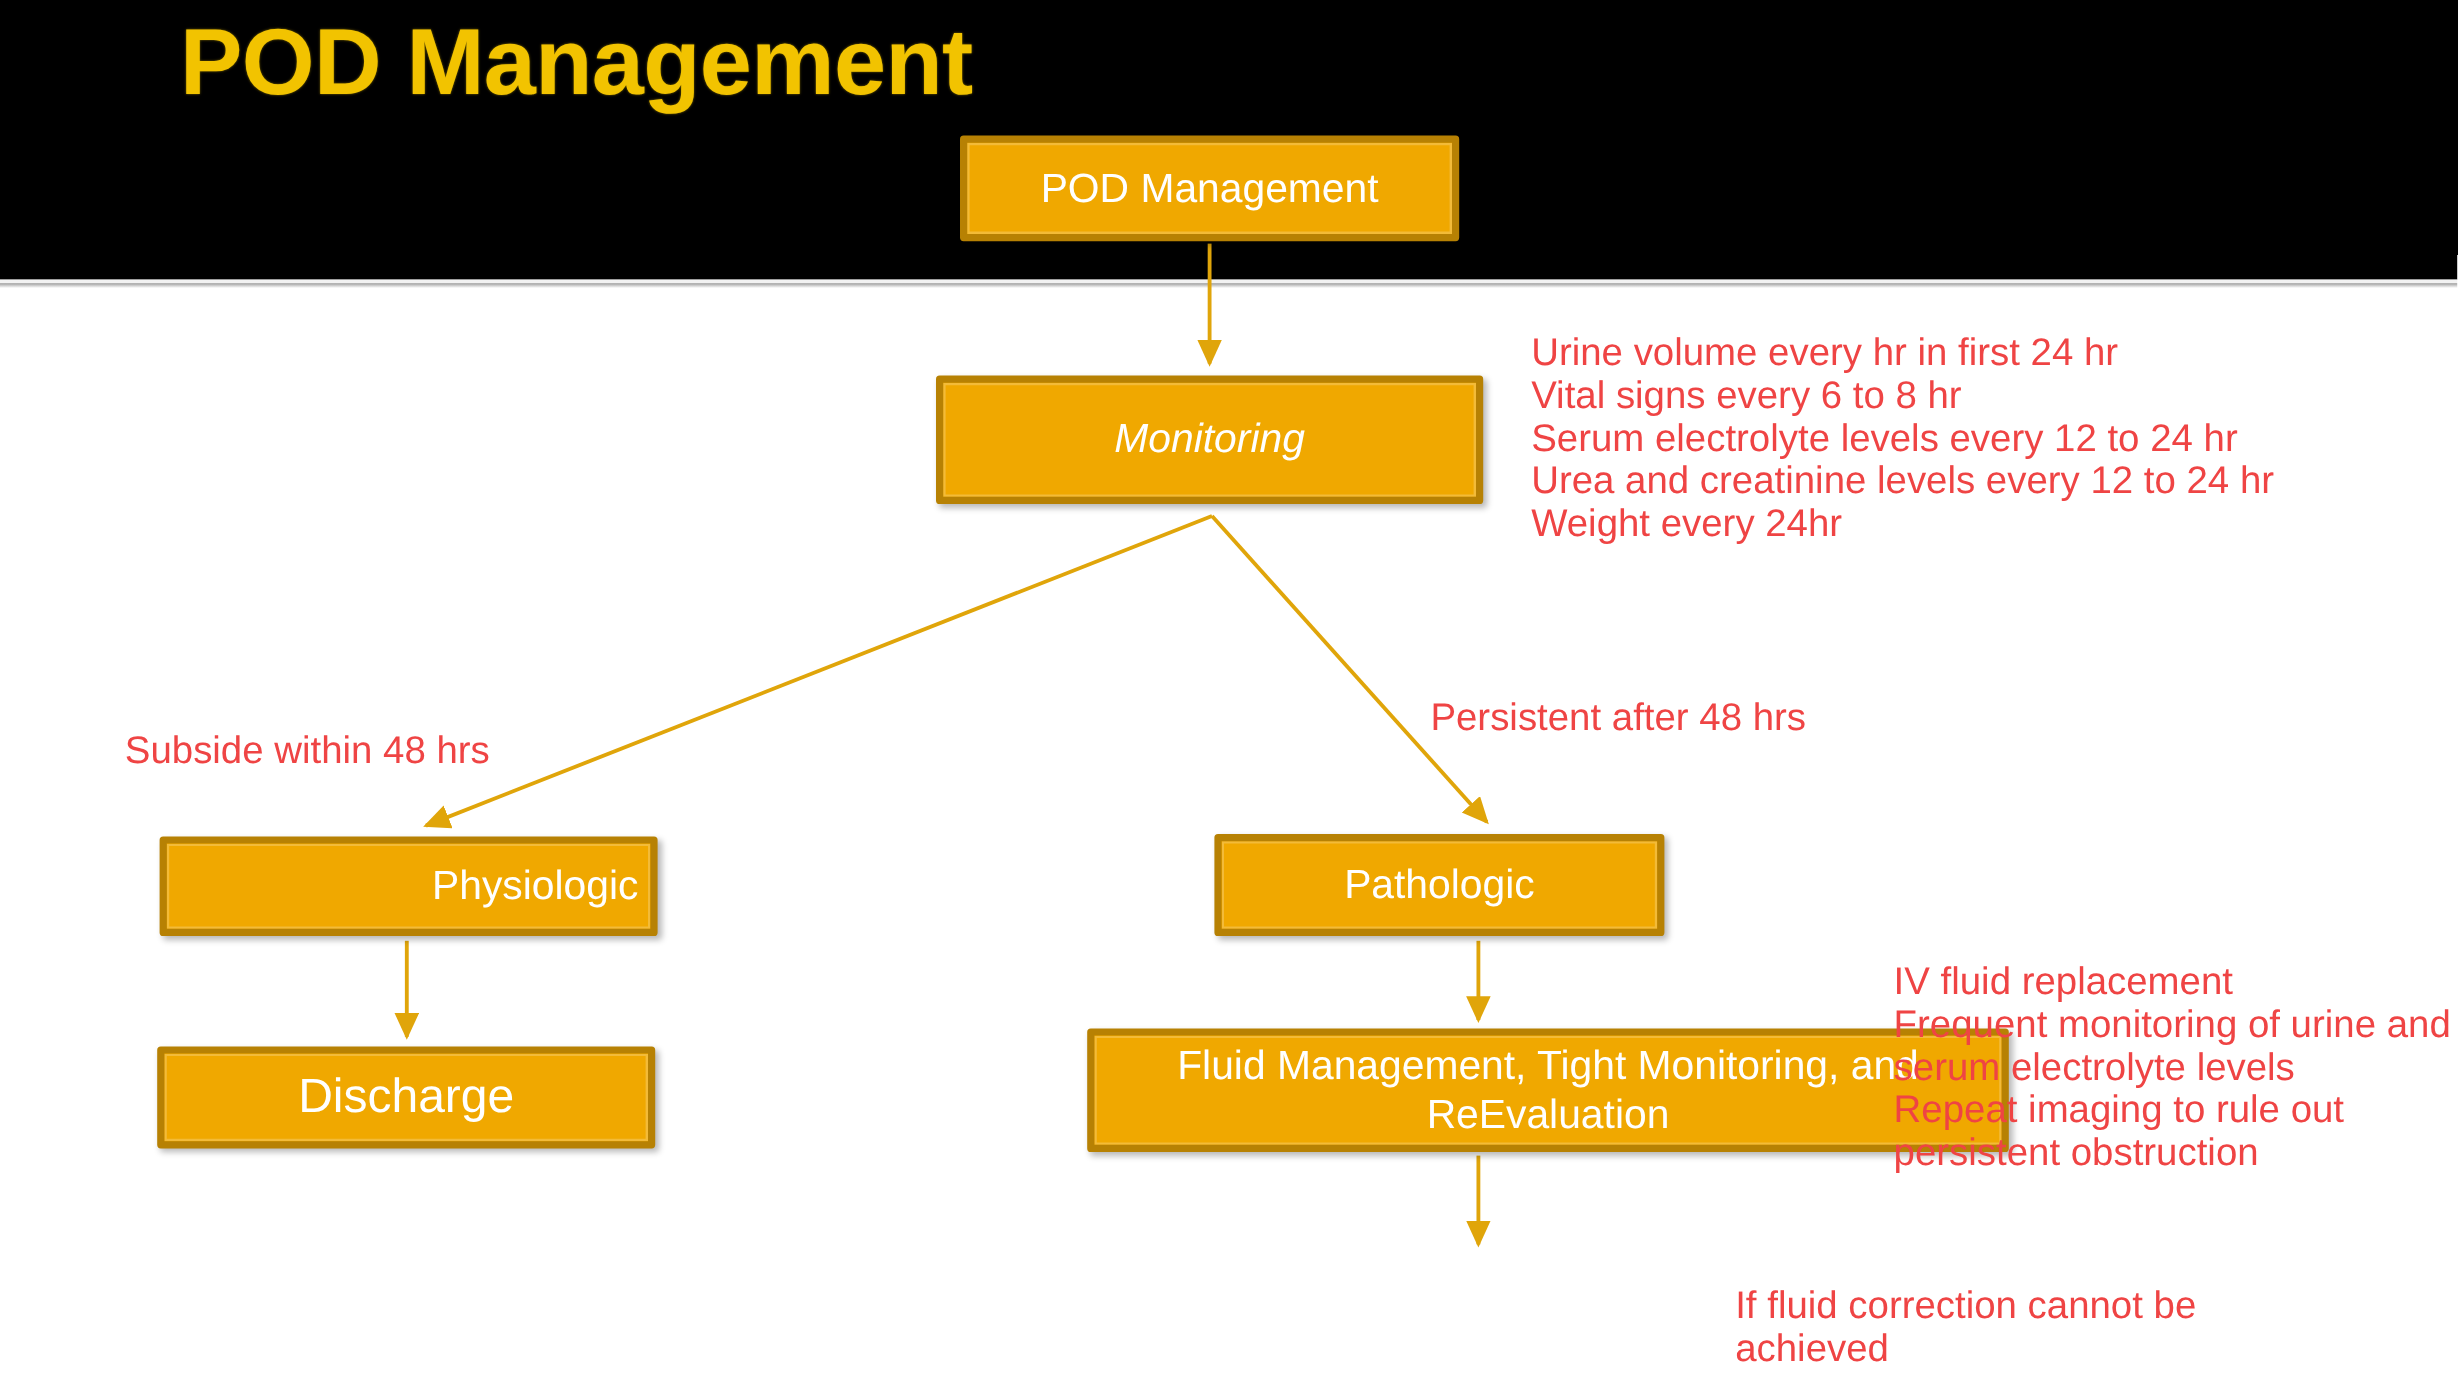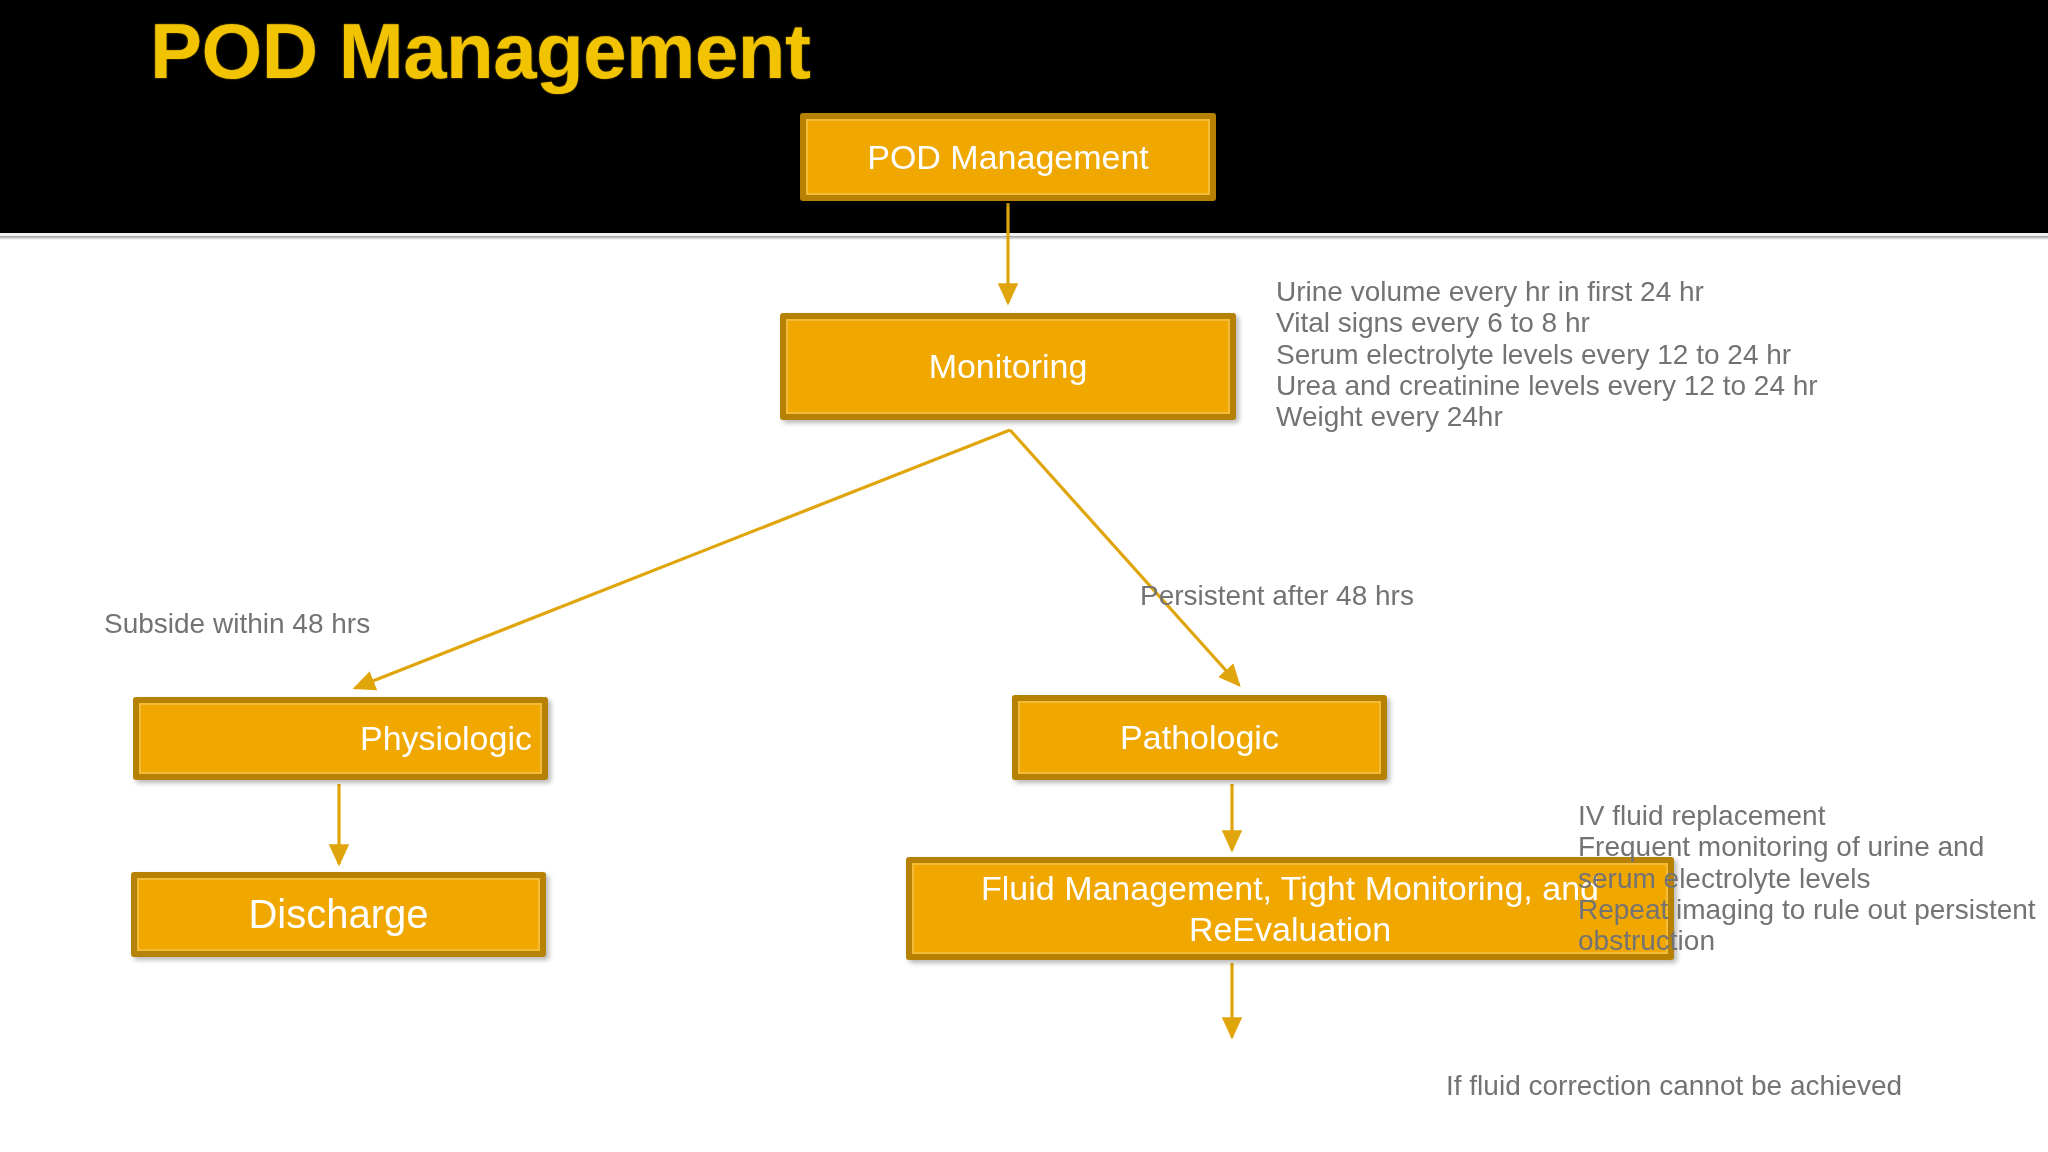--- a/index.html
+++ b/index.html
@@ -78,40 +78,40 @@
     line-height: 1.18;
     z-index: 6;
   }
   .node .node-label {
     display: block;
     padding: 0 10px;
     width: 100%;
   }
 
   #node-pod         { left: 800px;  top: 113px;  width: 416px; height: 88px;  font-size: 34px; }
-  #node-monitoring  { left: 780px;  top: 313px;  width: 456px; height: 107px; font-size: 34px; }
+  #node-monitoring  { left: 780px;  top: 313px;  width: 456px; height: 107px; font-size: 34px; font-style: italic; }
   #node-physiologic { left: 133px;  top: 697px;  width: 415px; height: 83px;  font-size: 34px; text-align: right; }
   #node-pathologic  { left: 1012px; top: 695px;  width: 375px; height: 85px;  font-size: 34px; }
   #node-discharge   { left: 131px;  top: 872px;  width: 415px; height: 85px;  font-size: 40px; }
   #node-fluid       { left: 906px;  top: 857px;  width: 768px; height: 103px; font-size: 34px; }
   #node-hemo        { left: 1026px; top: 1044px; width: 413px; height: 85px;  font-size: 34px; }
 
   
   .textblock {
     position: absolute;
-    color: #737373;
+    color: #ef4444;
     font-family: "Liberation Sans", sans-serif;
-    font-size: 28px;
+    font-size: 32px;
     line-height: 1.12;
     white-space: pre-line;
     z-index: 6;
   }
   #text-monitoring-notes { left: 1276px; top: 276px;  width: 760px; }
   #text-subside          { left: 104px;  top: 608px;  width: 320px; }
-  #text-persistent       { left: 1140px; top: 580px;  width: 420px; white-space: nowrap; }
+  #text-persistent       { left: 1192px; top: 580px;  width: 420px; white-space: nowrap; }
   #text-pathologic-notes { left: 1578px; top: 800px;  width: 470px; }
   #text-hemo-note        { left: 1446px; top: 1070px; width: 470px; }
 
   
   #connectors {
     position: absolute;
     left: 0; top: 0;
     width: 2048px; height: 1152px;
     z-index: 4;
     pointer-events: none;

